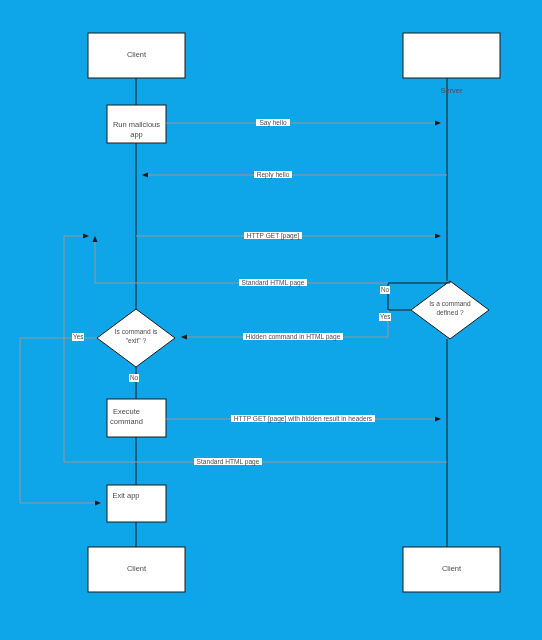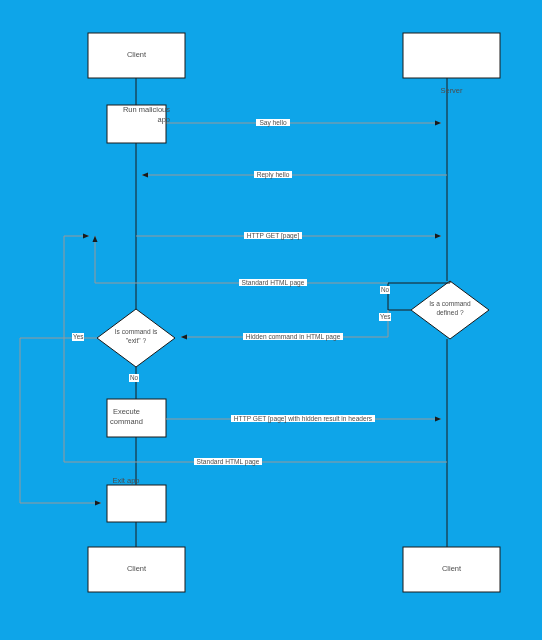--- a/index.html
+++ b/index.html
@@ -122,29 +122,29 @@
     <g>
       <line x1="447" y1="462" x2="64" y2="462" stroke="#999999" stroke-width="1"></line>
       <line x1="64" y1="462" x2="64" y2="242" stroke="#999999" stroke-width="1"></line>
       <line x1="64" y1="236" x2="89" y2="236" stroke="#999999" stroke-width="1" marker-end="url(#ah-gray)"></line>
       <line x1="64" y1="242" x2="64" y2="236" stroke="#999999" stroke-width="1"></line>
     </g>
   </svg>
 
   <div class="node-label" style="left:88px;  top:50px;  width:97px;">Client</div>
   <div class="node-label" style="left:403px; top:50px;  width:97px;margin-top:36px;">Server</div>
-  <div class="node-label" style="left:103px; top:105px; width:67px;text-align:right;">Run malicious
+  <div class="node-label" style="left:103px; top:120px; width:67px;">Run malicious
 app</div>
   <div class="node-label" style="left:412px; top:300px; width:76px; font-size:6.6px; line-height:8.5px;">Is a command
 defined ?</div>
   <div class="node-label" style="left:98px;  top:328px; width:76px; font-size:6.6px; line-height:8.5px;">Is command is
 "exit" ?</div>
   <div class="node-label" style="left:93px; top:407px; width:67px;">Execute
 command</div>
-  <div class="node-label" style="left:107px; top:476px; width:38px;">Exit app</div>
+  <div class="node-label" style="left:107px; top:491px; width:38px;">Exit app</div>
   <div class="node-label" style="left:88px;  top:564px; width:97px;">Client</div>
   <div class="node-label" style="left:403px; top:564px; width:97px;">Client</div>
 
   <div class="edge-label" style="left:0; top:119px; width:542px; background:none;">
     <span style="background:#ffffff; padding:0 3px;">Say hello</span>
   </div>
   <div class="edge-label" style="left:0; top:171px; width:542px; background:none;">
     <span style="background:#ffffff; padding:0 3px;">Reply hello</span>
   </div>
   <div class="edge-label" style="left:0; top:232px; width:542px; background:none;">

